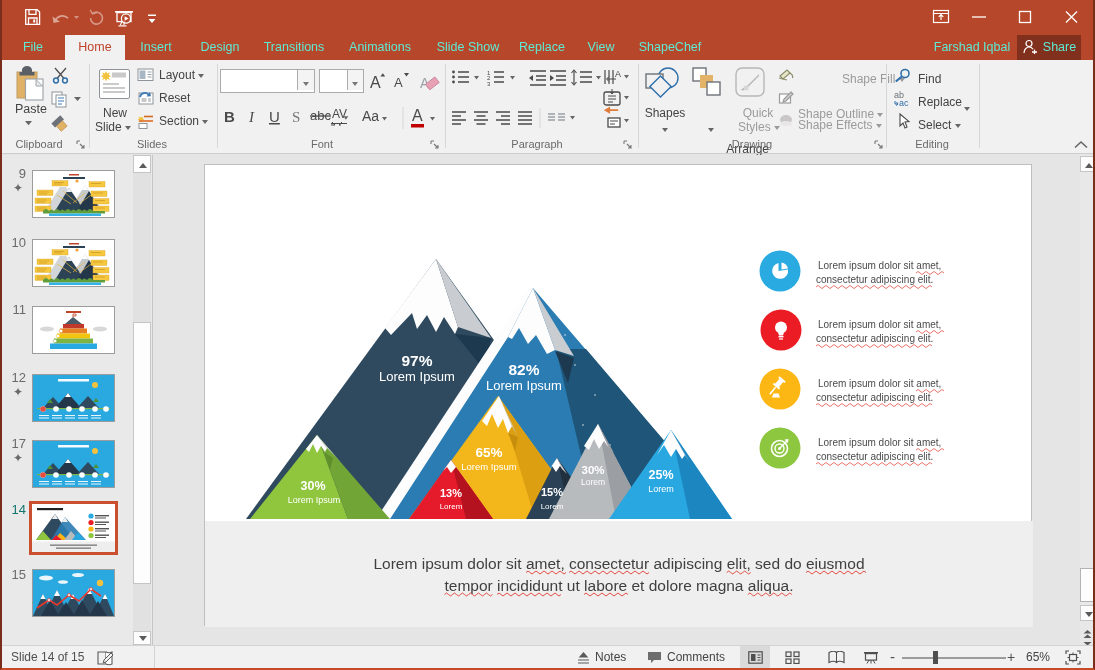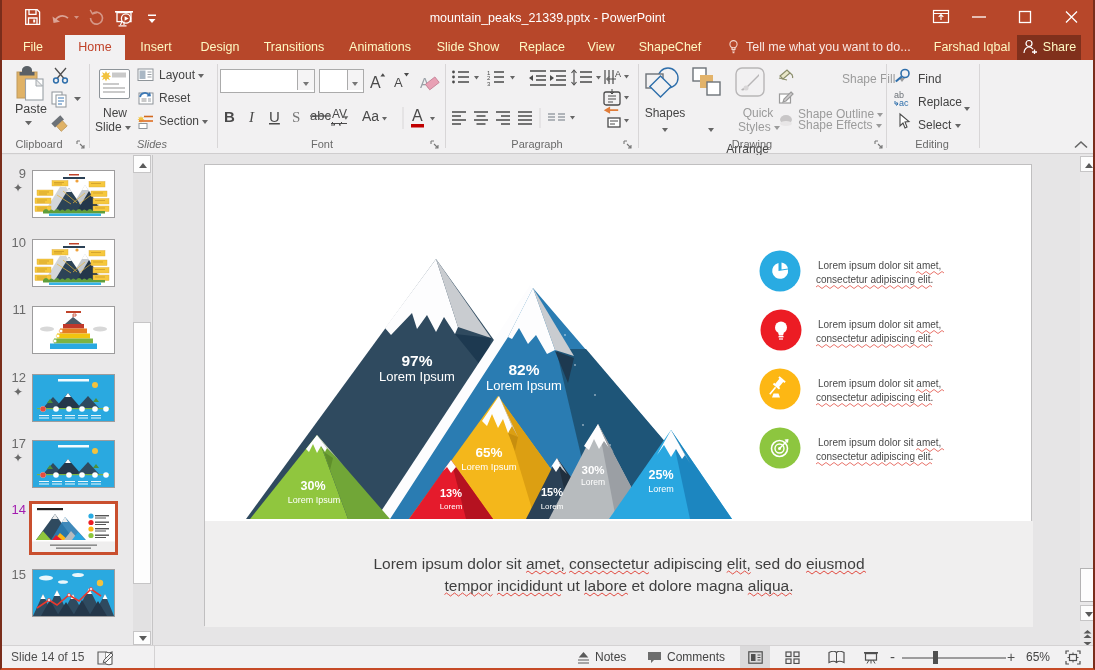--- a/index.html
+++ b/index.html
@@ -8,42 +8,42 @@
   #app { position:absolute; left:0; top:0; width:1095px; height:670px; overflow:hidden;
          border-left:2px solid #7a2d1b; border-right:2px solid #7a2d1b; border-bottom:2px solid #c64a27; }
   .abs { position:absolute; }
 
   
   #titlebar { position:absolute; left:0; top:0; width:100%; height:35px; background:#b7472a; }
   #titletext { position:absolute; top:11px; left:0; width:100%; text-align:center; color:#fff; font-size:12.5px; }
 
   
   #tabrow { position:absolute; left:0; top:35px; width:100%; height:25px; background:#b7472a; }
-  .tab { position:absolute; top:0; height:25px; color:#fef9c3; font-size:12.5px; line-height:25px; text-align:center; white-space:nowrap; }
+  .tab { position:absolute; top:0; height:25px; color:#5eead4; font-size:12.5px; line-height:25px; text-align:center; white-space:nowrap; }
   #tab-home { background:#f2f1f2; color:#c0432a; }
 
   
   #ribbon { position:absolute; left:0; top:60px; width:100%; height:94px; background:#f2f1f2; border-bottom:1px solid #cfcdce; }
   .vsep { position:absolute; top:4px; height:84px; width:1px; background:#d8d6d7; }
   .glabel { position:absolute; top:78px; font-size:11px; color:#6a6a6a; text-align:center; white-space:nowrap; }
   .launcher { position:absolute; top:80px; width:10px; height:10px; }
   .rbtext { font-size:12px; color:#444; white-space:nowrap; }
   .gray { color:#9b9b9b; }
   .caret { display:inline-block; width:0; height:0; border-left:3.5px solid transparent; border-right:3.5px solid transparent; border-top:4px solid #666; vertical-align:middle; }
 
   
   #content { position:absolute; left:0; top:155px; width:1095px; height:490px; background:#e6e5e6; }
   #panel { position:absolute; left:0; top:0; width:151px; height:490px; background:#eae9ea; border-right:1px solid #c6c5c6; }
   #canvas { position:absolute; left:152px; top:0; width:926px; height:490px; background:#e6e5e6; }
   #slide { position:absolute; left:50px; top:9px; width:828px; height:462px; background:#fff; border:1px solid #c0bfc0; }
 
   
   #statusbar { position:absolute; left:0; top:645px; width:100%; height:23px; background:#f2f1f2; border-top:1px solid #d4d2d3; font-size:12px; color:#444; }
   .snum { position:absolute; left:4px; width:20px; text-align:right; font-size:13px; color:#6a6a6a; }
-  .snum.sel { color:#a21caf; }
+  .snum.sel { color:#0f766e; }
   .sstar { position:absolute; left:8px; width:16px; text-align:center; font-size:12px; color:#6a6a6a; }
   .thumb { position:absolute; left:30px; width:83px; height:48px; background:#fff; border:1px solid #9d9c9d; overflow:hidden; }
   .selthumb { left:27px; width:89px; height:54px; border:3px solid #c94f2e; }
 </style>
 </head>
 <body>
 <div id="app">
   <div id="titlebar">
 
     <svg class="abs" style="left:22px; top:8px;" width="140" height="20" viewBox="0 0 140 20">
@@ -71,21 +71,20 @@
         <rect x="93" y="4.6" width="14" height="9"></rect>
         <circle cx="102" cy="10.5" r="4.6" fill="#b7472a"></circle>
         <path d="M100.6,8.3 l4,2.2 -4,2.2 z" fill="#fff" stroke="none"></path>
         <path d="M98,13.5 l-1.6,3.4 M100,13.5 v3.6" stroke-width="1.1"></path>
         <rect x="94.5" y="17.3" width="8" height="1.2" fill="#fff" stroke="none"></rect>
       </g>
 
       <rect x="124" y="6.5" width="8" height="1.5" fill="#fff"></rect>
       <path d="M124.5,11 h7 l-3.5,4 z" fill="#fff"></path>
     </svg>
-    <div id="titletext">mountain_peaks_21339.pptx - PowerPoint</div>
 
     <svg class="abs" style="left:920px; top:0;" width="170" height="35" viewBox="0 0 170 35">
       <g fill="none" stroke="#fff" stroke-width="1.2">
         <rect x="11.5" y="10.5" width="15" height="12"></rect>
         <path d="M11.5,13.5 h15" stroke-width="1"></path>
         <path d="M19,20 v-5.2 M16.7,16.8 l2.3,-2.3 2.3,2.3"></path>
         <path d="M50,17 h14" stroke-width="1.3"></path>
         <rect x="97.5" y="11.5" width="11" height="11" stroke-width="1.3"></rect>
         <path d="M144,11.5 l11,11 M155,11.5 l-11,11" stroke-width="1.3"></path>
       </g>
@@ -95,28 +94,20 @@
     <div class="tab" style="left:12px; width:38px;">File</div>
     <div class="tab" id="tab-home" style="left:63px; width:60px;">Home</div>
     <div class="tab" style="left:132px; width:44px;">Insert</div>
     <div class="tab" style="left:193px; width:50px;">Design</div>
     <div class="tab" style="left:257px; width:70px;">Transitions</div>
     <div class="tab" style="left:342px; width:72px;">Animations</div>
     <div class="tab" style="left:430px; width:72px;">Slide Show</div>
     <div class="tab" style="left:514px; width:52px;">Replace</div>
     <div class="tab" style="left:579px; width:40px;">View</div>
     <div class="tab" style="left:631px; width:74px;">ShapeChef</div>
-    <div class="tab" style="left:725px; width:190px; text-align:left; color:#f8e8e3;">
-      <svg width="13" height="15" viewBox="0 0 13 15" style="vertical-align:-3px; margin-right:6px;">
-        <g fill="none" stroke="#f3d5cc" stroke-width="1.1">
-          <circle cx="6.5" cy="5.2" r="3.6"></circle>
-          <path d="M5,8.5 v2 h3 v-2"></path>
-          <path d="M5.2,12 h2.6 M5.6,13.6 h1.8"></path>
-        </g>
-      </svg>Tell me what you want to do...</div>
     <div class="tab" style="left:930px; width:80px;">Farshad Iqbal</div>
     <div class="tab" style="left:1015px; width:64px; background:#80301c;">
       <svg width="17" height="15" viewBox="0 0 17 15" style="vertical-align:-3px; margin-right:4px;">
         <g fill="none" stroke="#fff" stroke-width="1.2">
           <circle cx="7" cy="4.5" r="3"></circle>
           <path d="M2,14 c0,-4 3,-6 5,-6 c1.5,0 3,0.8 4,2.2"></path>
           <path d="M12.5,10.5 v5 M10,13 h5" stroke-width="1.3"></path>
         </g>
       </svg>Share</div>
   </div>
@@ -179,21 +170,21 @@
       <path d="M11,8 h3 M11,10 h3" stroke="#9aa0a6" stroke-width="1"></path>
     </svg>
     <div class="rbtext abs" style="left:157px; top:31px;">Reset</div>
     <svg class="abs" style="left:135px; top:54px;" width="18" height="15" viewBox="0 0 18 15">
       <path d="M2,-1 l0.8,1.7 1.9,-0.9 -0.9,1.9 1.7,0.8 -1.7,0.8 0.9,1.9 -1.9,-0.9 -0.8,1.7 -0.8,-1.7 -1.9,0.9 0.9,-1.9 -1.7,-0.8 1.7,-0.8 -0.9,-1.9 1.9,0.9 z" fill="#f2c23e" transform="translate(2,3)"></path>
       <path d="M7,2.5 h9" stroke="#d2691e" stroke-width="1.6"></path>
       <path d="M2,7 h14" stroke="#e07c39" stroke-width="1.8"></path>
       <rect x="2" y="9.5" width="8" height="5" fill="#fff" stroke="#8e9499"></rect>
     </svg>
     <div class="rbtext abs" style="left:157px; top:54px;">Section <span class="caret"></span></div>
-    <div class="glabel" style="left:120px; width:60px;font-style:italic;">Slides</div>
+    <div class="glabel" style="left:120px; width:60px;">Slides</div>
     <div class="vsep" style="left:215px;"></div>
 
     <div class="abs" style="left:218px; top:9px; width:95px; height:24px; background:#fff; border:1px solid #ababab;">
       <div class="abs" style="right:0; top:0; width:17px; height:20px; border-left:1px solid #ababab; background:#f5f4f5;">
         <span class="caret" style="margin:8px 0 0 5px; border-top-color:#777;"></span>
       </div>
     </div>
     <div class="abs" style="left:317px; top:9px; width:45px; height:24px; background:#fff; border:1px solid #ababab;">
       <div class="abs" style="right:0; top:0; width:16px; height:20px; border-left:1px solid #ababab; background:#f5f4f5;">
         <span class="caret" style="margin:8px 0 0 4px; border-top-color:#777;"></span>

